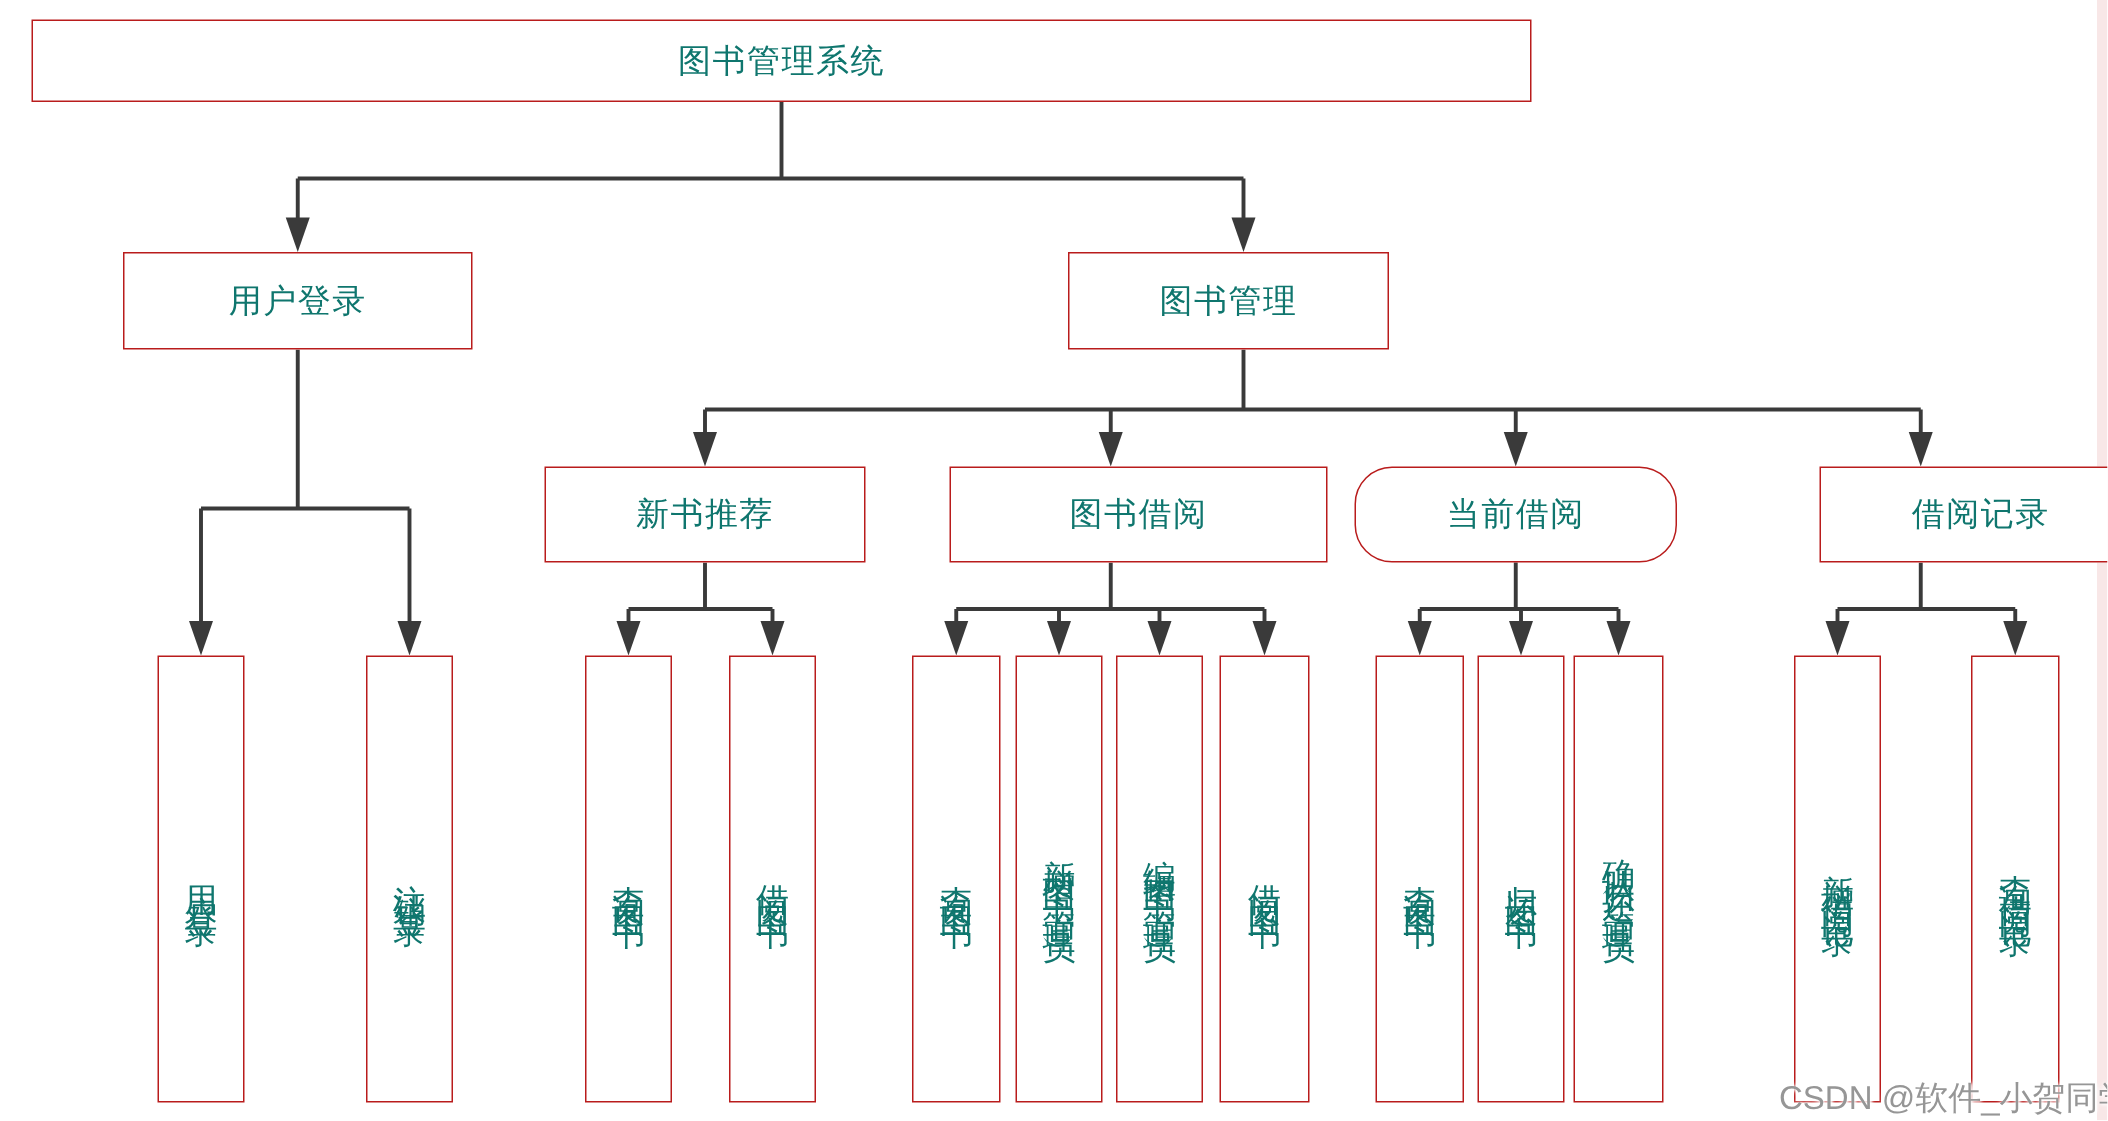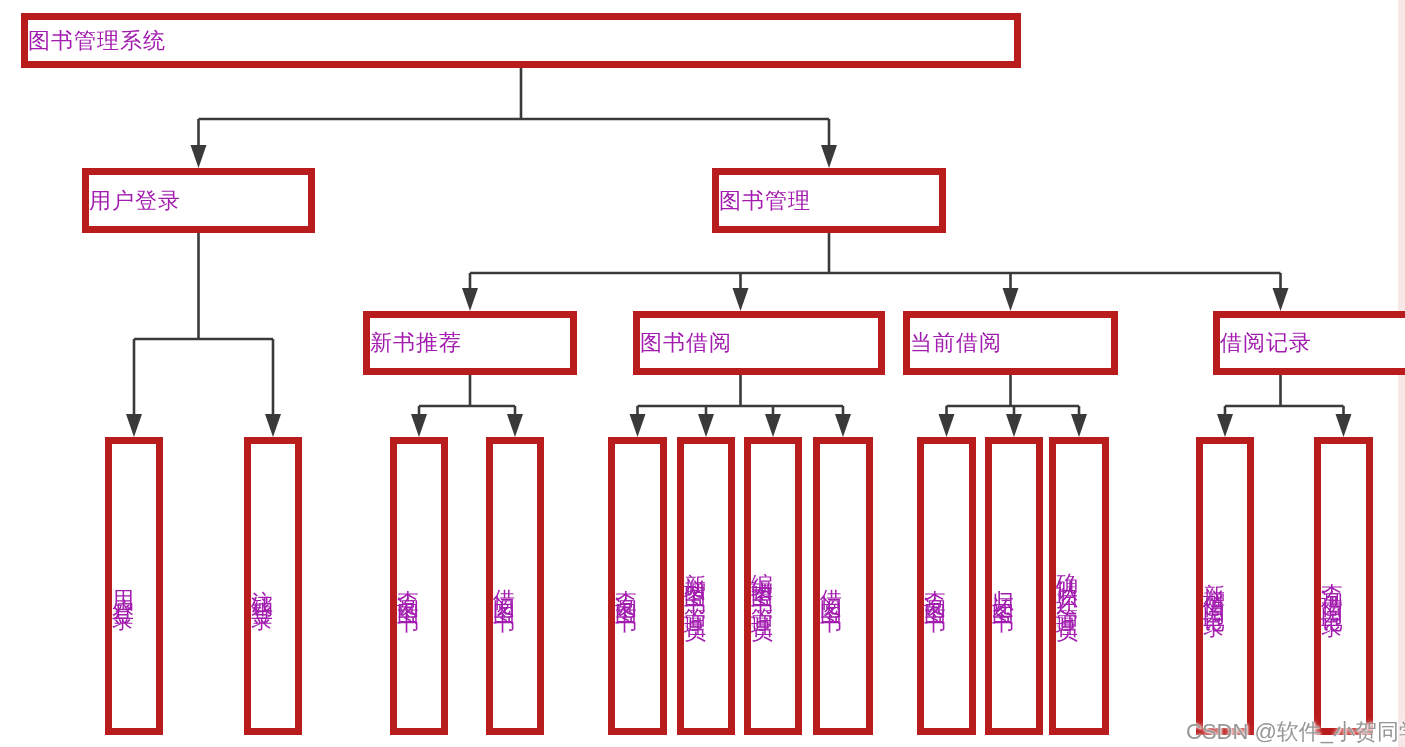--- a/index.html
+++ b/index.html
@@ -7,24 +7,24 @@
     position:relative;
     width:1405px;height:747px;
     background:#ffffff;
     font-family:"Liberation Sans","DejaVu Sans",sans-serif;
     overflow:hidden;
   }
   #connectors{position:absolute;left:0;top:0;z-index:1;}
   .node{
     position:absolute;
     box-sizing:border-box;
-    border:7px solid #b91c1c;
+    border:1px solid #b91c1c;
     background:#ffffff;
-    display:flex;align-items:center;
-    color:#a21caf;
+    display:flex;align-items:center;justify-content:center;
+    color:#0f766e;
     z-index:2;
   }
   .h-node{font-size:22px;letter-spacing:1px;}
   .v-node{font-size:22px;}
   .v-node .vtext{
     writing-mode:vertical-rl;
     letter-spacing:7px;
     line-height:1;
     display:block;
   }
@@ -96,31 +96,31 @@
     </g>
   </svg>
 
   <div class="node h-node" style="left:21px;top:13px;width:1000px;height:55px;">
     <span>图书管理系统</span>
   </div>
 
   <div class="node h-node" style="left:82px;top:168px;width:233px;height:65px;">
     <span>用户登录</span>
   </div>
-  <div class="node h-node" style="left:712px;top:168px;width:234px;height:65px;">
+  <div class="node h-node" style="left:712px;top:168px;width:214px;height:65px;">
     <span>图书管理</span>
   </div>
 
   <div class="node h-node" style="left:363px;top:311px;width:214px;height:64px;">
     <span>新书推荐</span>
   </div>
   <div class="node h-node" style="left:633px;top:311px;width:252px;height:64px;">
     <span>图书借阅</span>
   </div>
-  <div class="node h-node" style="left:903px;top:311px;width:215px;height:64px;">
+  <div class="node h-node" style="left:903px;top:311px;width:215px;height:64px;border-radius:25px;">
     <span>当前借阅</span>
   </div>
   <div class="node h-node" style="left:1173px;top:311px;width:215px;height:64px;margin-left:40px;">
     <span>借阅记录</span>
   </div>
 
   <div class="node v-node" style="left:105px;top:437px;width:58px;height:298px;">
     <span class="vtext">用户登录</span>
   </div>
   <div class="node v-node" style="left:244px;top:437px;width:58px;height:298px;">

